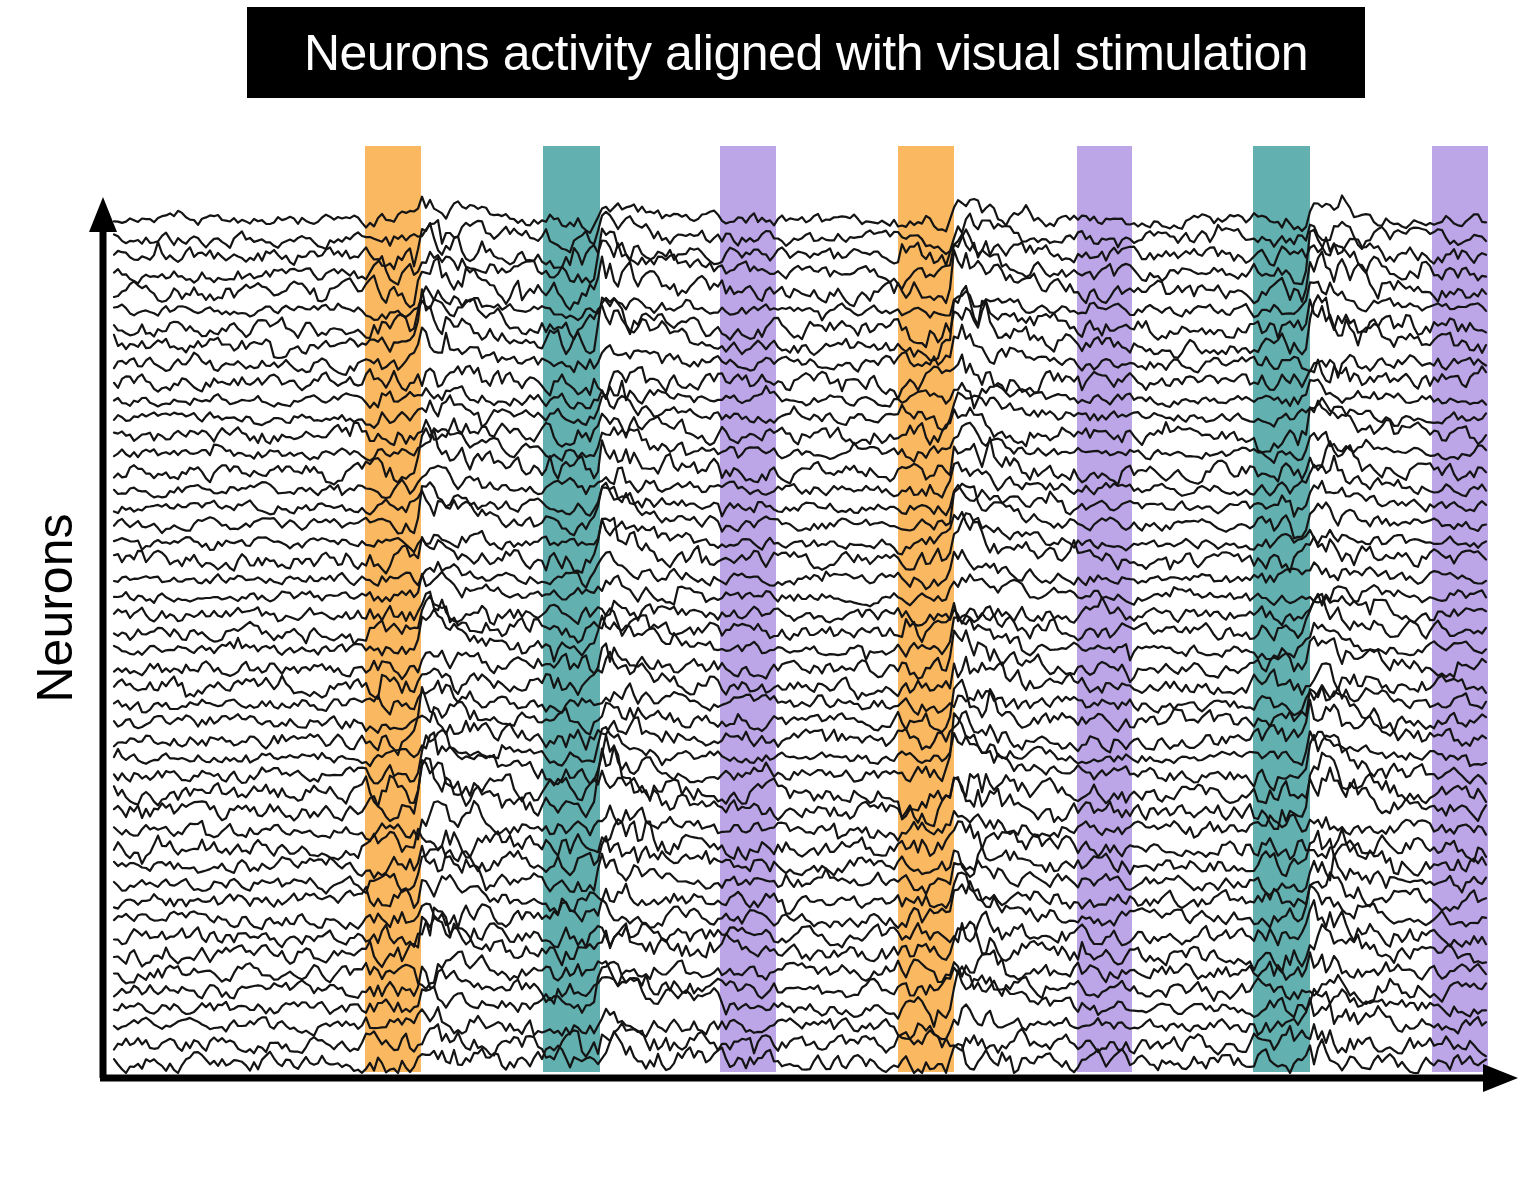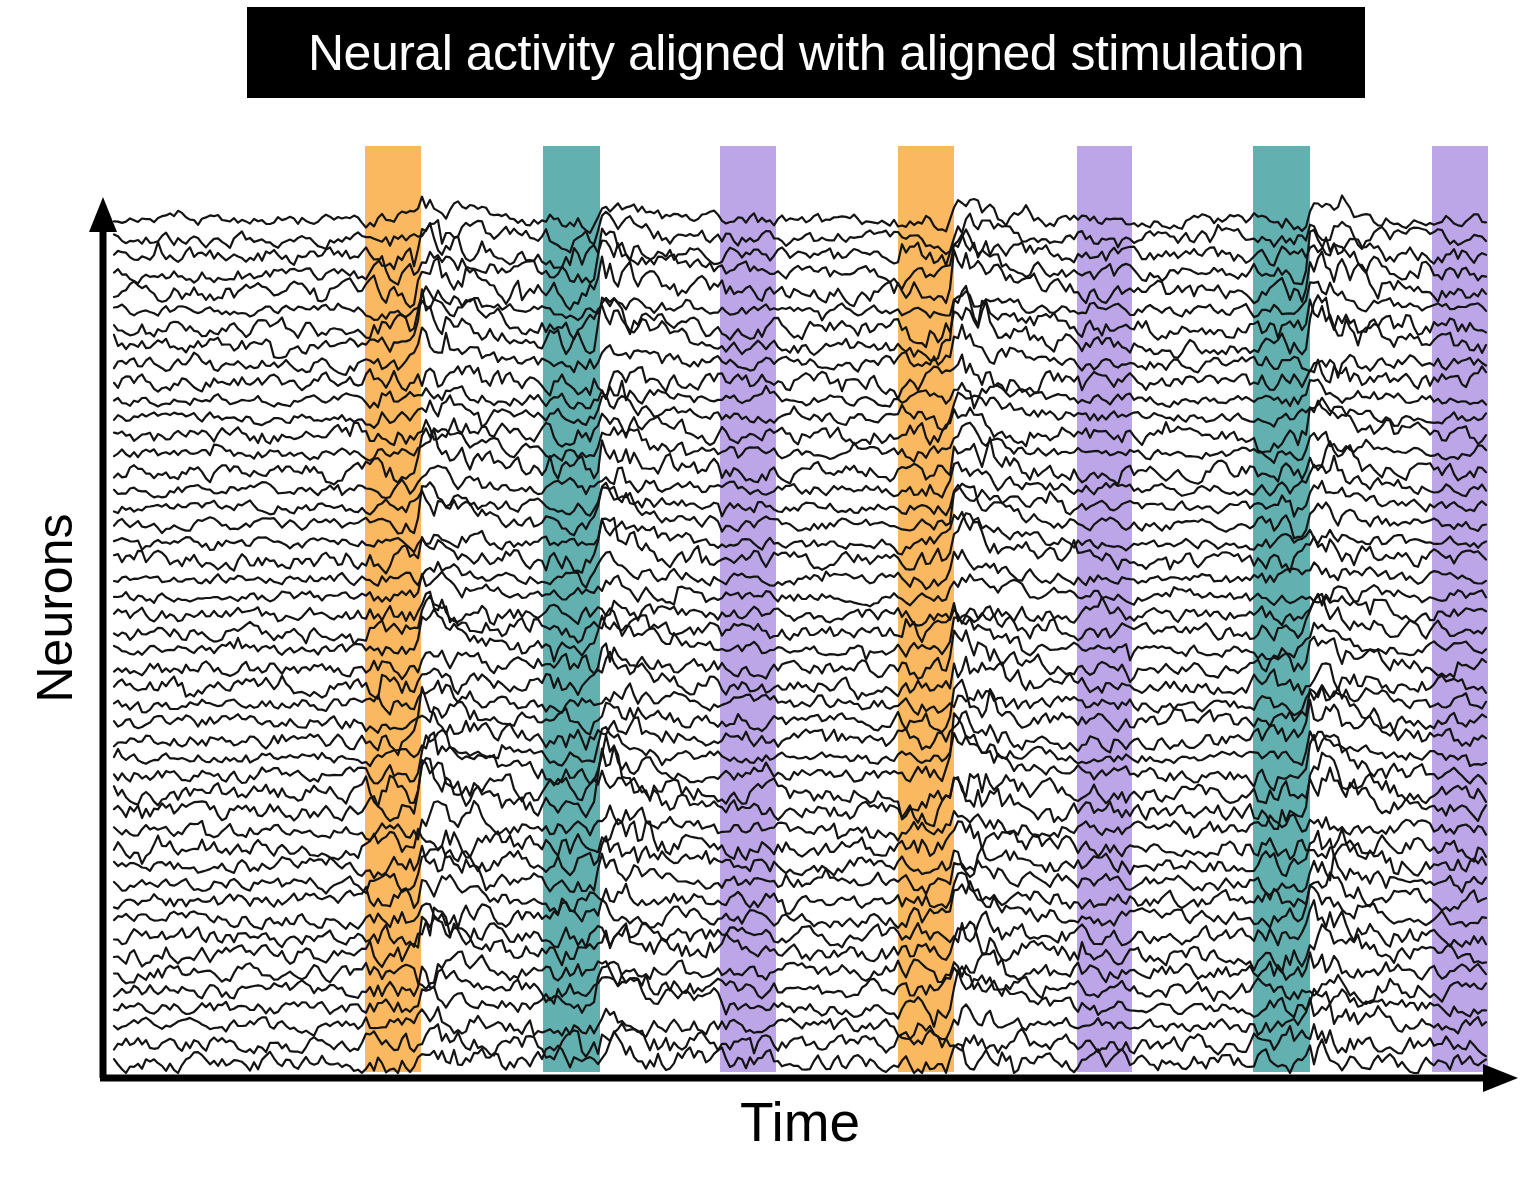--- a/index.html
+++ b/index.html
@@ -92,19 +92,18 @@
       </g>
     <g id="axes-layer">
         <line x1="103" y1="1078" x2="103" y2="228" stroke="#000000" stroke-width="7"></line>
         <polygon points="103,197 89,232 117,232" fill="#000000"></polygon>
         <line x1="100" y1="1078" x2="1496" y2="1078" stroke="#000000" stroke-width="7"></line>
         <polygon points="1518,1078 1483,1064 1483,1092" fill="#000000"></polygon>
       </g>
   </svg>
 
   <div class="title-bar">
-    <span>Neural activity aligned with aligned stimulation</span>
+    <span>Neurons activity aligned with visual stimulation</span>
   </div>
 
   <div class="y-label">Neurons</div>
-  <div class="x-label">Time</div>
 
 </div>
 
 </body></html>

